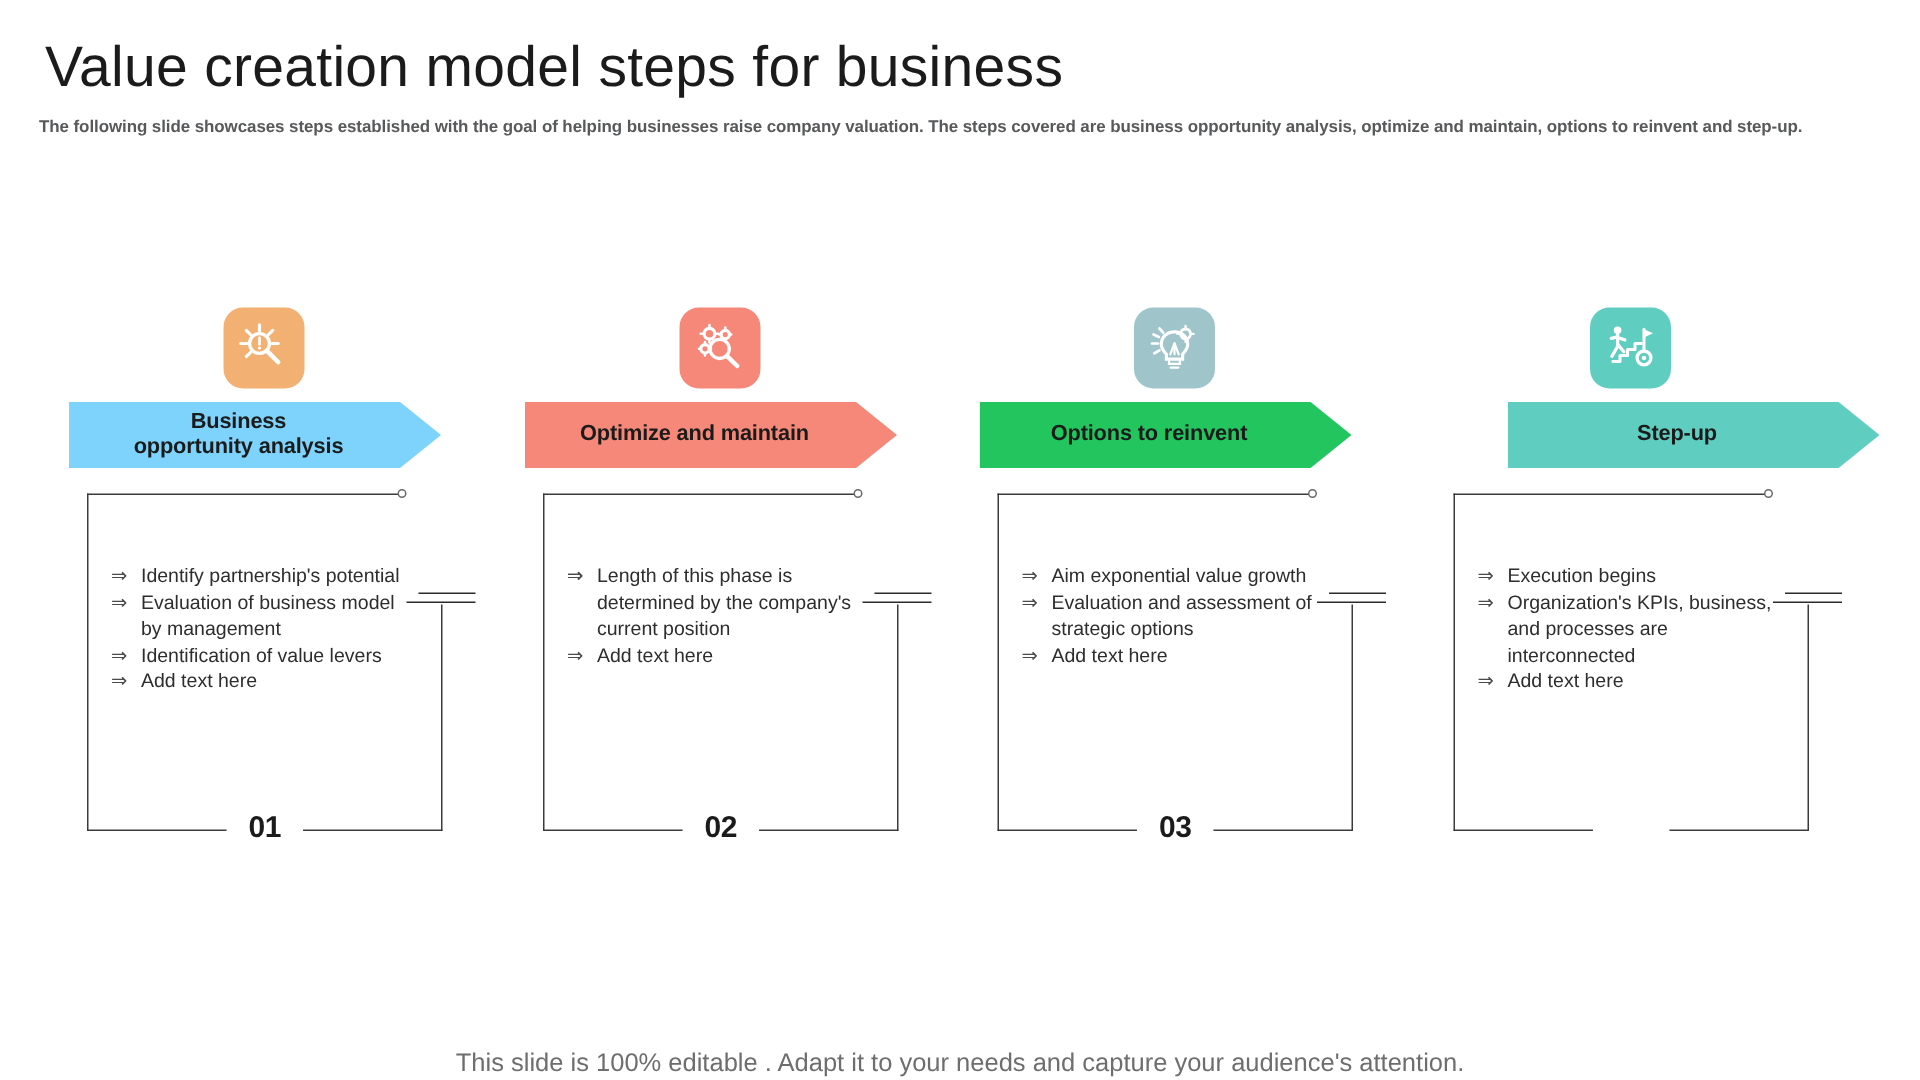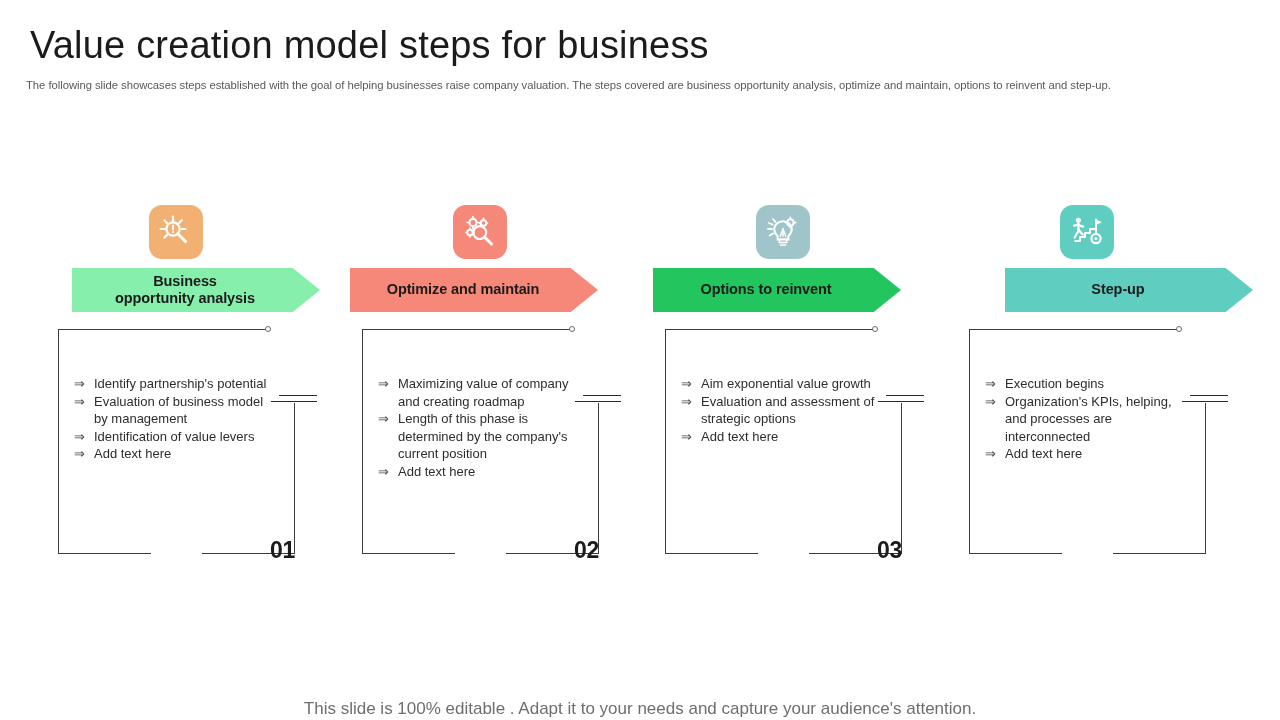--- a/index.html
+++ b/index.html
@@ -30,21 +30,21 @@
     letter-spacing: 0.2px;
     color: #1b1b1b;
     white-space: nowrap;
   }
 
   .page-subtitle {
     position: absolute;
     left: 26px;
     top: 79px;
     font-size: 11.3px;
-    font-weight: 400;
+    font-weight: 700;
     color: #58595b;
     white-space: nowrap;
     letter-spacing: -0.05px;
     text-align: center;
   }
 
   
   .columns {
     position: absolute;
     left: 0;
@@ -169,22 +169,22 @@
     right: 0; bottom: 0;
     height: 1px;
     width: 93px;
     background: #3b3b3b;
   }
   .step-number {
     position: absolute;
     left: 0;
     right: 0;
     bottom: -10px;
-    text-align: right;
-    font-size: 23px;
+    text-align: center;
+    font-size: 20px;
     font-weight: bold;
     color: #1b1b1b;
     letter-spacing: -0.3px;
   }
 
   
   .bullets {
     position: absolute;
     left: 16px;
     top: 46px;
@@ -239,21 +239,21 @@
               <line x1="23.8" y1="6.2" x2="21" y2="9"></line>
               <line x1="27.5" y1="15" x2="23.5" y2="15"></line>
             </g>
             <circle cx="15" cy="15" r="6.6" fill="none" stroke="#ffffff" stroke-width="2.2"></circle>
             <line x1="19.8" y1="19.8" x2="27.5" y2="27.5" stroke="#ffffff" stroke-width="3" stroke-linecap="round"></line>
             <line x1="15" y1="11.3" x2="15" y2="15.6" stroke="#ffffff" stroke-width="1.8" stroke-linecap="round"></line>
             <circle cx="15" cy="18" r="1" fill="#ffffff"></circle>
           </svg>
         </span>
       </div>
-      <div class="banner" style="background: #86efac; margin-left: 26px;">
+      <div class="banner" style="background: #7dd3fc;">
         <div class="banner-label">
           <span>Business</span><br><span>opportunity analysis</span>
         </div>
       </div>
       <div class="body-box">
         <div class="bb-left"></div>
         <div class="bb-top"></div>
         <div class="bb-top-dot"></div>
         <div class="bb-right-b"></div>
         <div class="t-marker">
@@ -309,21 +309,21 @@
         <div class="bb-top-dot"></div>
         <div class="bb-right-b"></div>
         <div class="t-marker">
           <div class="t-bar1"></div>
             <div class="t-bar2"></div>
         </div>
         <div class="bb-bottom-l"></div>
         <div class="bb-bottom-r"></div>
         <div class="step-number">02</div>
         <ul class="bullets">
-          <li class="bullet"><span class="bullet-arrow">⇒</span><span>Maximizing value of company and creating roadmap</span></li>
+          <li class="bullet"><span class="bullet-arrow">⇒</span></li>
           <li class="bullet"><span class="bullet-arrow">⇒</span><span>Length of this phase is determined by the company's current position</span></li>
           <li class="bullet"><span class="bullet-arrow">⇒</span><span>Add text here</span></li>
         </ul>
       </div>
     </div>
 
     <div class="column c2">
       <div class="icon-tile" style="background: rgb(159, 197, 202);">
         <span>
           <svg width="36" height="36" viewBox="0 0 36 36">
@@ -407,21 +407,21 @@
         <div class="bb-top-dot"></div>
         <div class="bb-right-b"></div>
         <div class="t-marker">
           <div class="t-bar1"></div>
             <div class="t-bar2"></div>
         </div>
         <div class="bb-bottom-l"></div>
         <div class="bb-bottom-r"></div>
         <ul class="bullets">
           <li class="bullet"><span class="bullet-arrow">⇒</span><span>Execution begins</span></li>
-          <li class="bullet"><span class="bullet-arrow">⇒</span><span>Organization's KPIs, helping, and processes are interconnected</span></li>
+          <li class="bullet"><span class="bullet-arrow">⇒</span><span>Organization's KPIs, business, and processes are interconnected</span></li>
           <li class="bullet"><span class="bullet-arrow">⇒</span><span>Add text here</span></li>
         </ul>
       </div>
     </div>
 
   </div>
 
   <div class="footer-note">This slide is 100% editable . Adapt it to your needs and capture your audience's attention.</div>
 
 </div>

